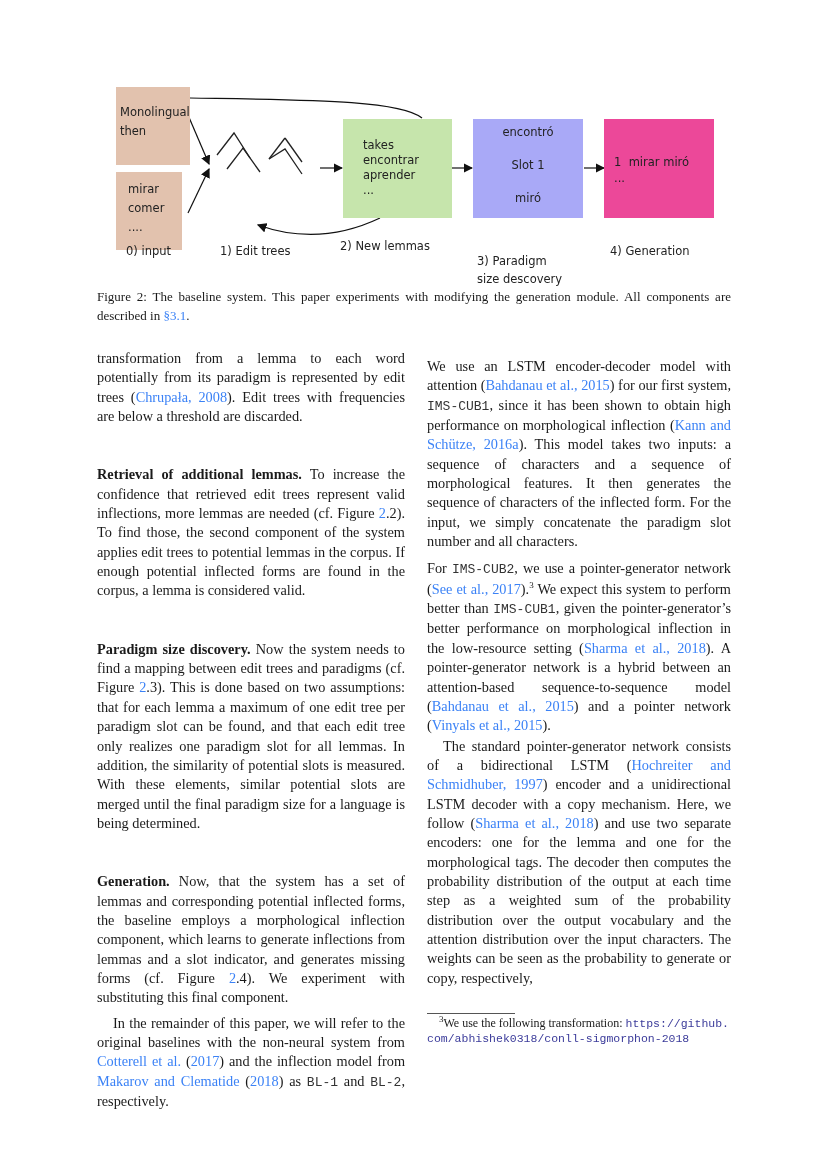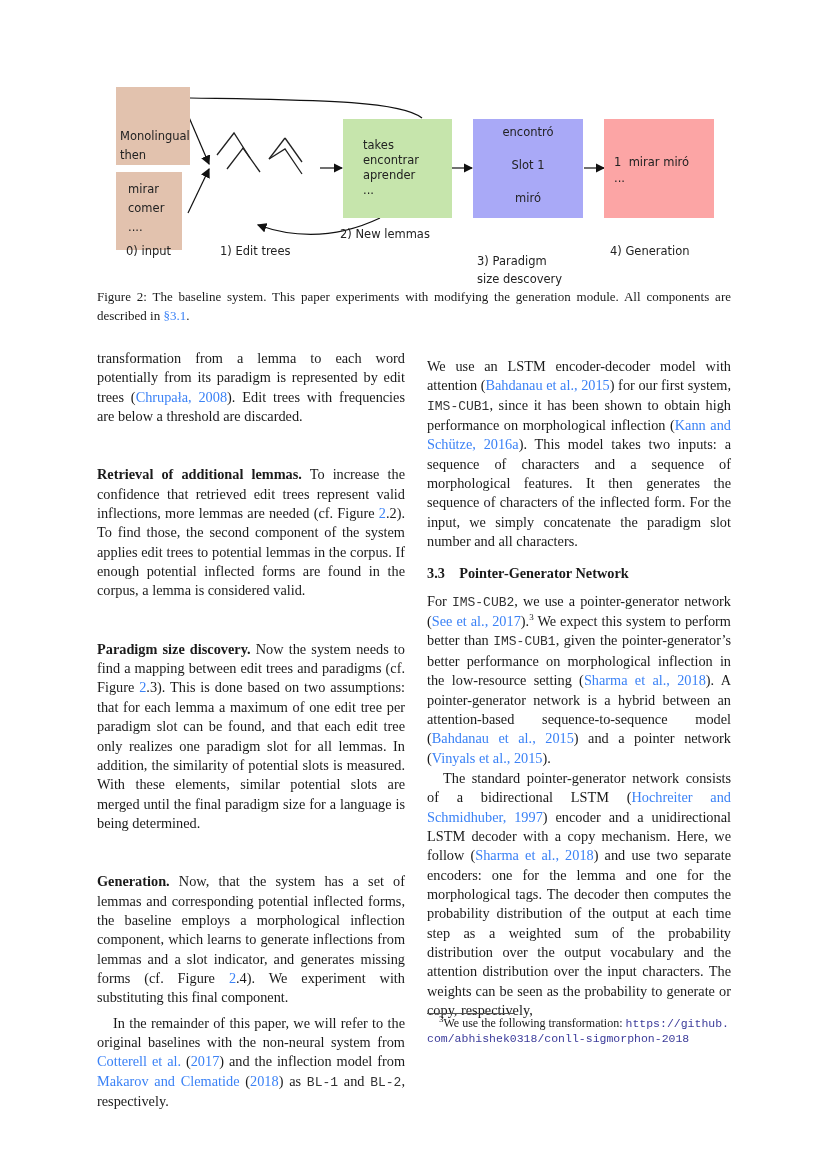--- a/index.html
+++ b/index.html
@@ -54,69 +54,68 @@
         <path d="M117,84 L133,63 L150,87"></path>
       <path d="M159,74 L175,64 L192,89"></path>
         <path d="M159,74 L175,53"></path>
         <path d="M175,53 L192,77"></path>
     </g>
 
     <path d="M433,60 L433,72" stroke="#111" stroke-width="1" marker-end="url(#ah)"></path>
     <path d="M433,103 L433,91" stroke="#111" stroke-width="1" marker-end="url(#ah)"></path>
   </svg>
 
-  <div class="box" style="left:6px;top:2px;width:74px;height:78px;background:#e2c2ae;padding:40px 0 0 4px;box-sizing:border-box;">
+  <div class="box" style="left:6px;top:2px;width:74px;height:78px;background:#e2c2ae;padding:16px 0 0 4px;box-sizing:border-box;">
     <div>Monolingual</div>
     <div>then</div>
   </div>
   <div class="box" style="left:6px;top:87px;width:66px;height:78px;background:#e2c2ae;padding:8px 0 0 12px;box-sizing:border-box;">
     <div>mirar</div>
     <div>comer</div>
     <div>....</div>
   </div>
   <div class="box" style="left:101px;top:34px;width:109px;height:99px;background:#fde58a;opacity:0.85;z-index:-1;"></div>
   <div class="box" style="left:233px;top:34px;width:109px;height:99px;background:#c6e5ac;padding:19px 0 0 20px;box-sizing:border-box;line-height:15px;">
     <div>takes</div>
     <div>encontrar</div>
     <div>aprender</div>
     <div>...</div>
   </div>
   <div class="box" style="left:363px;top:34px;width:110px;height:99px;background:#a9a9f7;text-align:center;">
     <div style="position:absolute;top:4px;width:100%;">encontró</div>
     <div style="position:absolute;top:37px;width:100%;">Slot 1</div>
     <div style="position:absolute;top:70px;width:100%;">miró</div>
   </div>
-  <div class="box" style="left:494px;top:34px;width:110px;height:99px;background:#fca5a5;padding:35px 0 12px 10px;box-sizing:border-box;line-height:16px;">
+  <div class="box" style="left:494px;top:34px;width:110px;height:99px;background:#ec4899;padding:35px 0 12px 10px;box-sizing:border-box;line-height:16px;">
     <div style="white-space:pre">1  mirar miró</div>
     <div>...</div>
   </div>
 
   <div class="flabel" style="left:16px;top:157px;">0) input</div>
   <div class="flabel" style="left:110px;top:157px;">1) Edit trees</div>
-  <div class="flabel" style="left:230px;top:140px;">2) New lemmas</div>
+  <div class="flabel" style="left:230px;top:152px;">2) New lemmas</div>
   <div class="flabel" style="left:367px;top:157px;margin-top:10px;">
     <div>3) Paradigm</div>
     <div>size descovery</div>
   </div>
   <div class="flabel" style="left:500px;top:157px;">4) Generation</div>
 </div>
 
 <div class="caption"><span>Figure 2: The baseline system. This paper experiments with modifying the generation module. All components are described in</span> <span class="cite">§3.1</span><span>.</span></div>
 
 <div class="col lcol">
   <p><span>transformation from a lemma to each word potentially from its paradigm is represented by edit trees (</span><span class="cite">Chrupała, 2008</span><span>). Edit trees with frequencies are below a threshold are discarded.</span></p>
   <p style="margin-top:39px"><span class="bold">Retrieval of additional lemmas.</span><span> To increase the confidence that retrieved edit trees represent valid inflections, more lemmas are needed (cf. Figure </span><span class="cite">2</span><span>.2). To find those, the second component of the system applies edit trees to potential lemmas in the corpus. If enough potential inflected forms are found in the corpus, a lemma is considered valid.</span></p>
   <p style="margin-top:39px"><span class="bold">Paradigm size discovery.</span><span> Now the system needs to find a mapping between edit trees and paradigms (cf. Figure </span><span class="cite">2</span><span>.3). This is done based on two assumptions: that for each lemma a maximum of one edit tree per paradigm slot can be found, and that each edit tree only realizes one paradigm slot for all lemmas. In addition, the similarity of potential slots is measured. With these elements, similar potential slots are merged until the final paradigm size for a language is being determined.</span></p>
   <p style="margin-top:39px"><span class="bold">Generation.</span><span> Now, that the system has a set of lemmas and corresponding potential inflected forms, the baseline employs a morphological inflection component, which learns to generate inflections from lemmas and a slot indicator, and generates missing forms (cf. Figure </span><span class="cite">2</span><span>.4). We experiment with substituting this final component.</span></p>
   <p class="indent" style="margin-top:6px"><span>In the remainder of this paper, we will refer to the original baselines with the non-neural system from </span><span class="cite">Cotterell et al.</span><span> (</span><span class="cite">2017</span><span>) and the inflection model from </span><span class="cite">Makarov and Clematide</span><span> (</span><span class="cite">2018</span><span>) as </span><span class="mono">BL-1</span><span> and </span><span class="mono">BL-2</span><span>, respectively.</span></p>
 </div>
 
 <div class="col rcol">
   <p style="margin-top:8px"><span>We use an LSTM encoder-decoder model with attention (</span><span class="cite">Bahdanau et al., 2015</span><span>) for our first system, </span><span class="mono">IMS-CUB1</span><span>, since it has been shown to obtain high performance on morphological inflection (</span><span class="cite">Kann and Schütze, 2016a</span><span>). This model takes two inputs: a sequence of characters and a sequence of morphological features. It then generates the sequence of characters of the inflected form. For the input, we simply concatenate the paradigm slot number and all characters.</span></p>
-  <p class="sec" style="white-space:pre;margin-top:13px">3.3    Pointer-Generator Network</p>
   <p style="margin-top:8px"><span>For </span><span class="mono">IMS-CUB2</span><span>, we use a pointer-generator network (</span><span class="cite">See et al., 2017</span><span>).</span><sup>3</sup><span> We expect this system to perform better than </span><span class="mono">IMS-CUB1</span><span>, given the pointer-generator’s better performance on morphological inflection in the low-resource setting (</span><span class="cite">Sharma et al., 2018</span><span>).  A pointer-generator network is a hybrid between an attention-based sequence-to-sequence model (</span><span class="cite">Bahdanau et al., 2015</span><span>) and a pointer network (</span><span class="cite">Vinyals et al., 2015</span><span>).</span></p>
   <p class="indent" style="margin-top:1px"><span>The standard pointer-generator network consists of a bidirectional LSTM (</span><span class="cite">Hochreiter and Schmidhuber, 1997</span><span>) encoder and a unidirectional LSTM decoder with a copy mechanism. Here, we follow (</span><span class="cite">Sharma et al., 2018</span><span>) and use two separate encoders: one for the lemma and one for the morphological tags.  The decoder then computes the probability distribution of the output at each time step as a weighted sum of the probability distribution over the output vocabulary and the attention distribution over the input characters. The weights can be seen as the probability to generate or copy, respectively,</span></p>
 </div>
 
 <div class="fnrule"></div>
 <div class="fn">
   <span style="padding-left:12px"></span><sup>3</sup><span>We use the following transformation: </span><span class="url" style="word-break:break-all">https://github.com/abhishek0318/conll-sigmorphon-2018</span>
 </div>
 
 </body></html>

